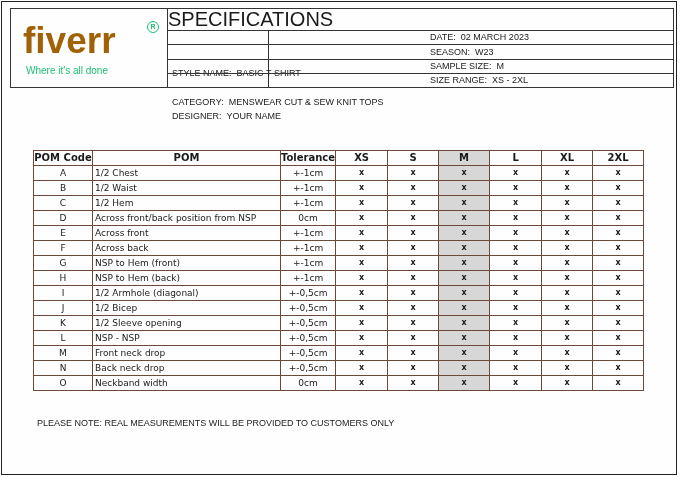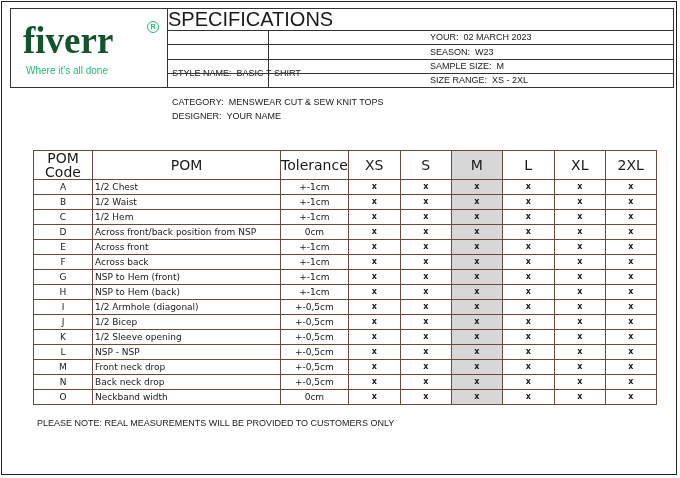--- a/index.html
+++ b/index.html
@@ -6,41 +6,41 @@
     body { width: 680px; height: 478px; position: relative; overflow: hidden;
       font-family: "Liberation Sans", sans-serif; color: #1a1a1a; }
     .frame { position: absolute; left: 1px; top: 1px; width: 676px; height: 474px;
       border: 1.5px solid #222; box-sizing: border-box; background: #fefefe; }
 
     
     .header { position: absolute; left: 8px; top: 6px; width: 664px; height: 80px;
       border: 1px solid #333; box-sizing: border-box; }
     .logo-cell { position: absolute; left: 0; top: 0; width: 156px; height: 78px;
       border-right: 1px solid #333; }
-    .logo { position: absolute; left: 12px; top: 12px; color: #14532d;
-      font-family: Liberation Serif, serif; font-weight: bold; font-size: 37px; letter-spacing: 0px; line-height: 40px; }
+    .logo { position: absolute; left: 12px; top: 12px; color: #a16207;
+      font-family: Liberation Sans, sans-serif; font-weight: bold; font-size: 37px; letter-spacing: 0px; line-height: 40px; }
     .logo-reg { position: absolute; left: 136px; top: 12px; width: 10px; height: 10px;
       border: 1.5px solid #1dbf73; border-radius: 50%; color: #1dbf73; font-size: 7px;
       line-height: 10px; text-align: center; font-weight: bold; }
     .tagline { position: absolute; left: 15px; top: 56px; color: #1dbf73; font-size: 10px; }
 
     .title-row { position: absolute; left: 157px; top: 0; width: 505px; height: 21px;
       border-bottom: 1px solid #333; text-align: left; font-size: 20px; line-height: 21px; }
     .info-grid { position: absolute; left: 157px; top: 21px; width: 505px; height: 57px; }
     .info-row { position: absolute; left: 0; width: 505px; height: 14px; font-size: 9px; line-height: 14px; }
     .info-row.bordered { border-bottom: 1px solid #333; }
     .info-left { position: absolute; left: 4px; top: 0; margin-top: 36px; }
     .info-right { position: absolute; left: 262px; top: 0; }
     .info-divider { position: absolute; left: 257px; top: 21px; width: 1px; height: 57px; background: #333; }
 
     
     table.spec { position: absolute; left: 31px; top: 148px; border-collapse: collapse;
       font-family: "DejaVu Sans", sans-serif; font-size: 9px; }
     table.spec td, table.spec th { border: 1px solid #6b4a3a; height: 14px; padding: 0; line-height: 14px; }
-    table.spec th { font-weight: normal; font-size: 14px; }
+    table.spec th { font-weight: bold; font-size: 10px; }
     table.spec td.code { text-align: center; }
     table.spec td.pom { text-align: left; padding-left: 2px; font-weight: 400; }
     table.spec td.tol { text-align: center; }
     table.spec td.val { text-align: center; font-weight: bold; font-size: 8px; }
     table.spec .hl { background: #d7d7d7; }
     table.spec tr { border-bottom: 1.5px solid #333; }
 
     .note { position: absolute; left: 35px; top: 416px; font-size: 9px; color: #222; }
   </style>
 </head>
@@ -55,21 +55,21 @@
       <div class="tagline">Where it's all done</div>
     </div>
 
     <div class="title-row">SPECIFICATIONS</div>
 
     <div class="info-divider"></div>
 
     <div class="info-grid">
       <div class="info-row bordered" style="top:0;">
         <span class="info-left"><span>STYLE NAME:</span>&nbsp;&nbsp;<span>BASIC T-SHIRT</span></span>
-        <span class="info-right"><span>YOUR:</span>&nbsp;&nbsp;<span>02 MARCH 2023</span></span>
+        <span class="info-right"><span>DATE:</span>&nbsp;&nbsp;<span>02 MARCH 2023</span></span>
       </div>
       <div class="info-row bordered" style="top:15px;">
         <span class="info-right"><span>SEASON:</span>&nbsp;&nbsp;<span>W23</span></span>
       </div>
       <div class="info-row bordered" style="top:29px;">
         <span class="info-left"><span>CATEGORY:</span>&nbsp;&nbsp;<span>MENSWEAR CUT &amp; SEW KNIT TOPS</span></span>
         <span class="info-right"><span>SAMPLE SIZE:</span>&nbsp;&nbsp;<span>M</span></span>
       </div>
       <div class="info-row" style="top:43px;">
         <span class="info-left"><span>DESIGNER:</span>&nbsp;&nbsp;<span>YOUR NAME</span></span>

